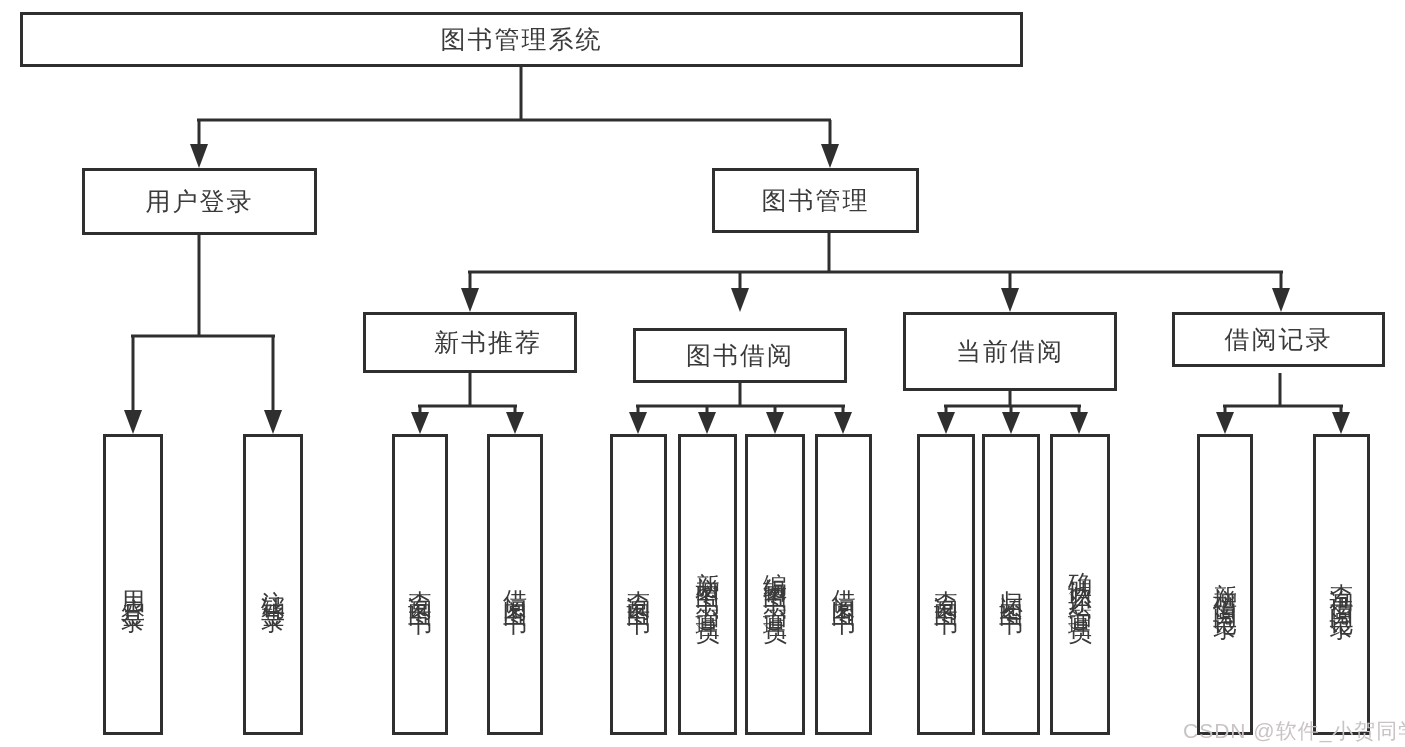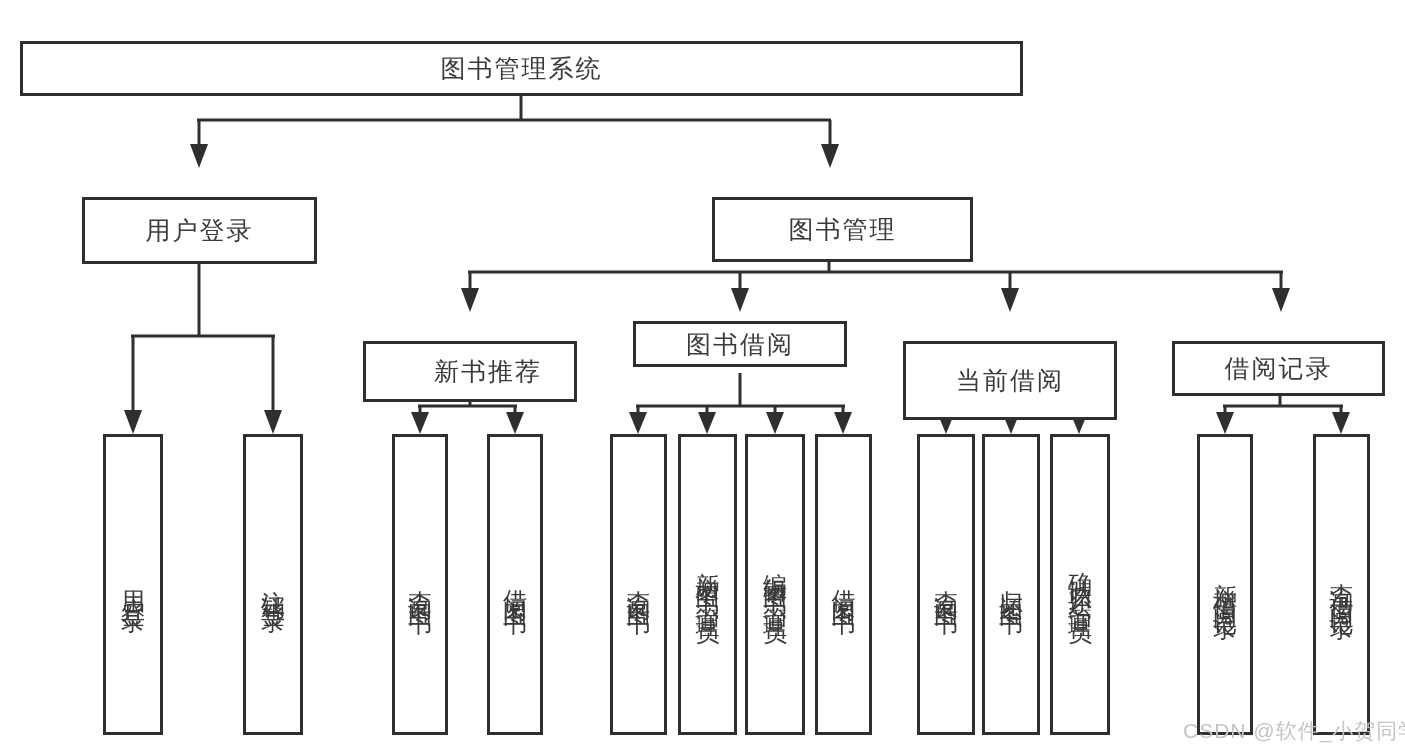--- a/index.html
+++ b/index.html
@@ -22,21 +22,20 @@
   #edges polygon{fill:var(--line-color);stroke:none;}
   .hnode{
     position:absolute;
     background:#fff;
     border:3px solid var(--line-color);
     box-sizing:border-box;
     display:flex;align-items:center;justify-content:center;
     font-size:25px;color:var(--text-color);
     letter-spacing:2px;
     z-index:2;
-    margin-top:29px;
   }
   .vnode{
     position:absolute;
     background:#fff;
     border:3px solid var(--line-color);
     box-sizing:border-box;
     display:flex;align-items:center;justify-content:center;
     writing-mode:vertical-rl;
     text-orientation:mixed;
     font-size:24px;color:var(--text-color);
@@ -131,24 +130,24 @@
       <line x1="1225" y1="406" x2="1225" y2="414"></line>
         <polygon points="1216,412 1234,412 1225,434"></polygon>
       <line x1="1341" y1="406" x2="1341" y2="414"></line>
         <polygon points="1332,412 1350,412 1341,434"></polygon>
     </g>
   </svg>
 
   <div class="hnode" style="left:20px;top:12px;width:1003px;height:55px;">图书管理系统</div>
 
   <div class="hnode" style="left:82px;top:168px;width:235px;height:67px;">用户登录</div>
-  <div class="hnode" style="left:712px;top:168px;width:261px;height:65px;">图书管理</div>
+  <div class="hnode" style="left:712px;top:168px;width:207px;height:65px;">图书管理</div>
 
   <div class="hnode" style="left:363px;top:312px;width:214px;height:61px;padding-left:36px;">新书推荐</div>
-  <div class="hnode" style="left:633px;top:292px;width:214px;height:46px;text-align:right;">图书借阅</div>
+  <div class="hnode" style="left:633px;top:328px;width:214px;height:55px;text-align:right;">图书借阅</div>
   <div class="hnode" style="left:903px;top:312px;width:214px;height:79px;">当前借阅</div>
   <div class="hnode" style="left:1172px;top:312px;width:213px;height:55px;">借阅记录</div>
 
   <div class="vnode" style="left:103px;top:434px;width:60px;height:301px;">用户登录</div>
   <div class="vnode" style="left:243px;top:434px;width:60px;height:301px;">注销登录</div>
 
   <div class="vnode" style="left:392px;top:434px;width:56px;height:301px;">查询图书</div>
   <div class="vnode" style="left:487px;top:434px;width:56px;height:301px;">借阅图书</div>
 
   <div class="vnode" style="left:610px;top:434px;width:57px;height:301px;">查询图书</div>

